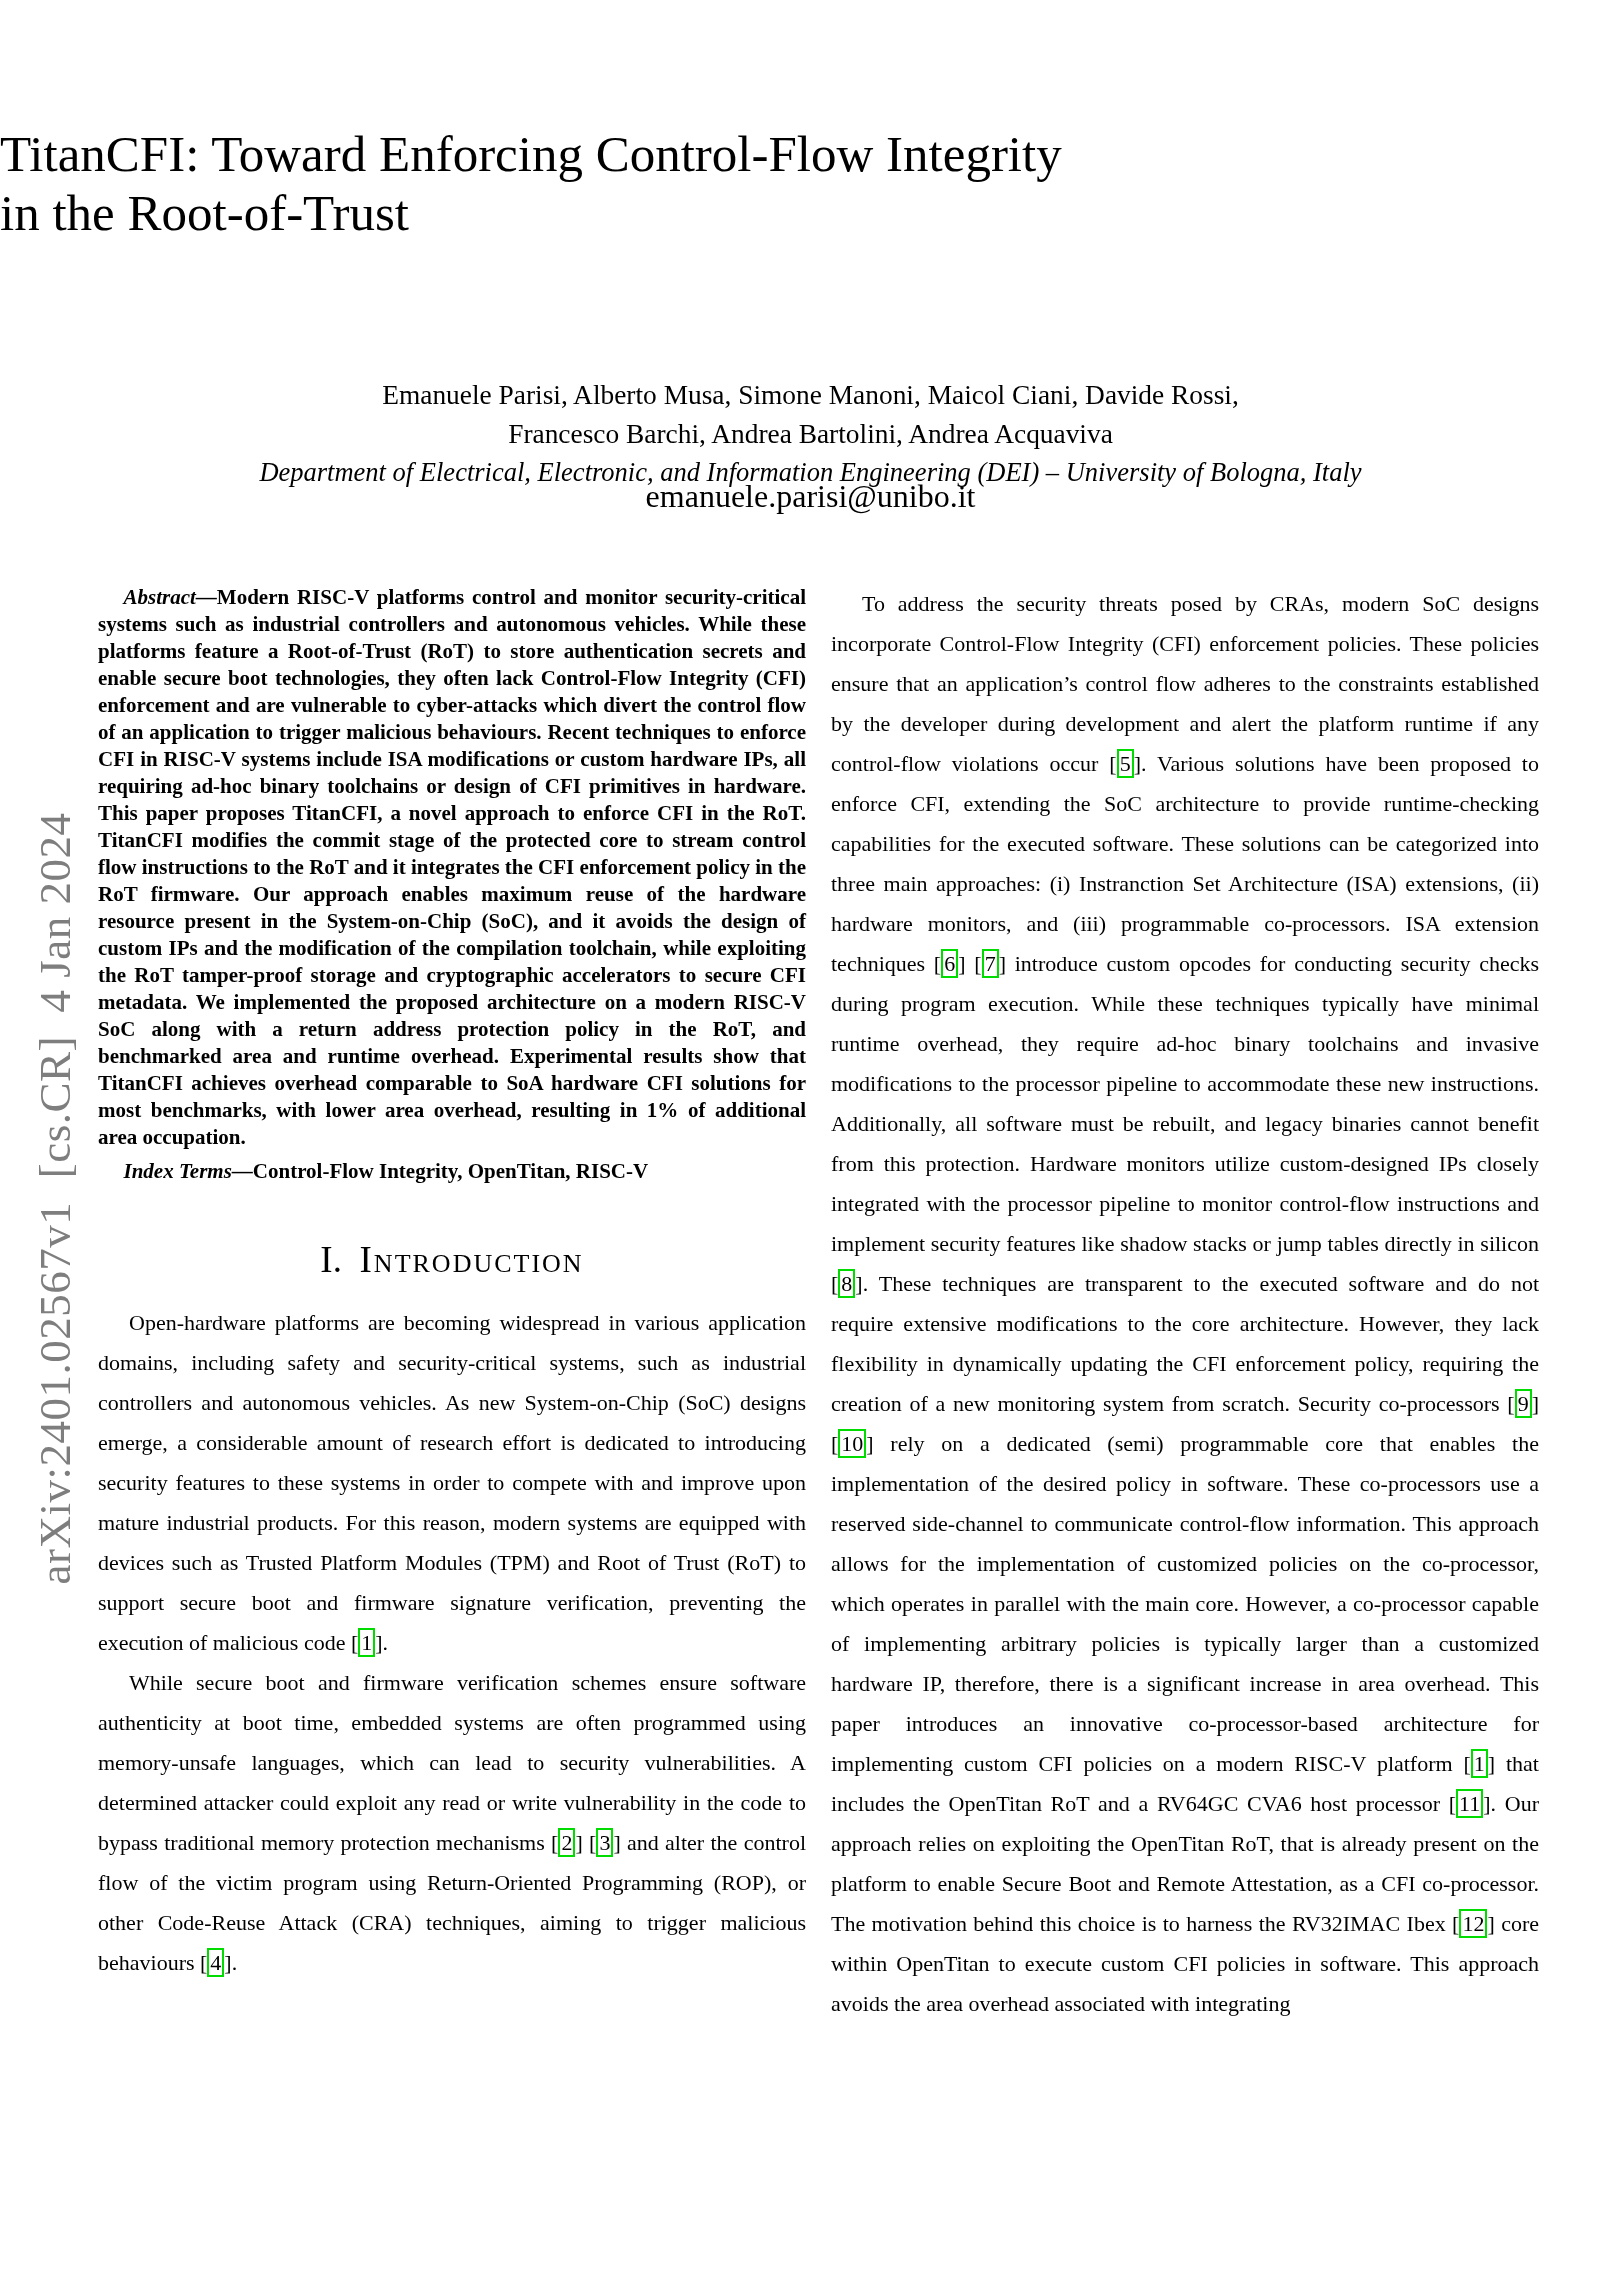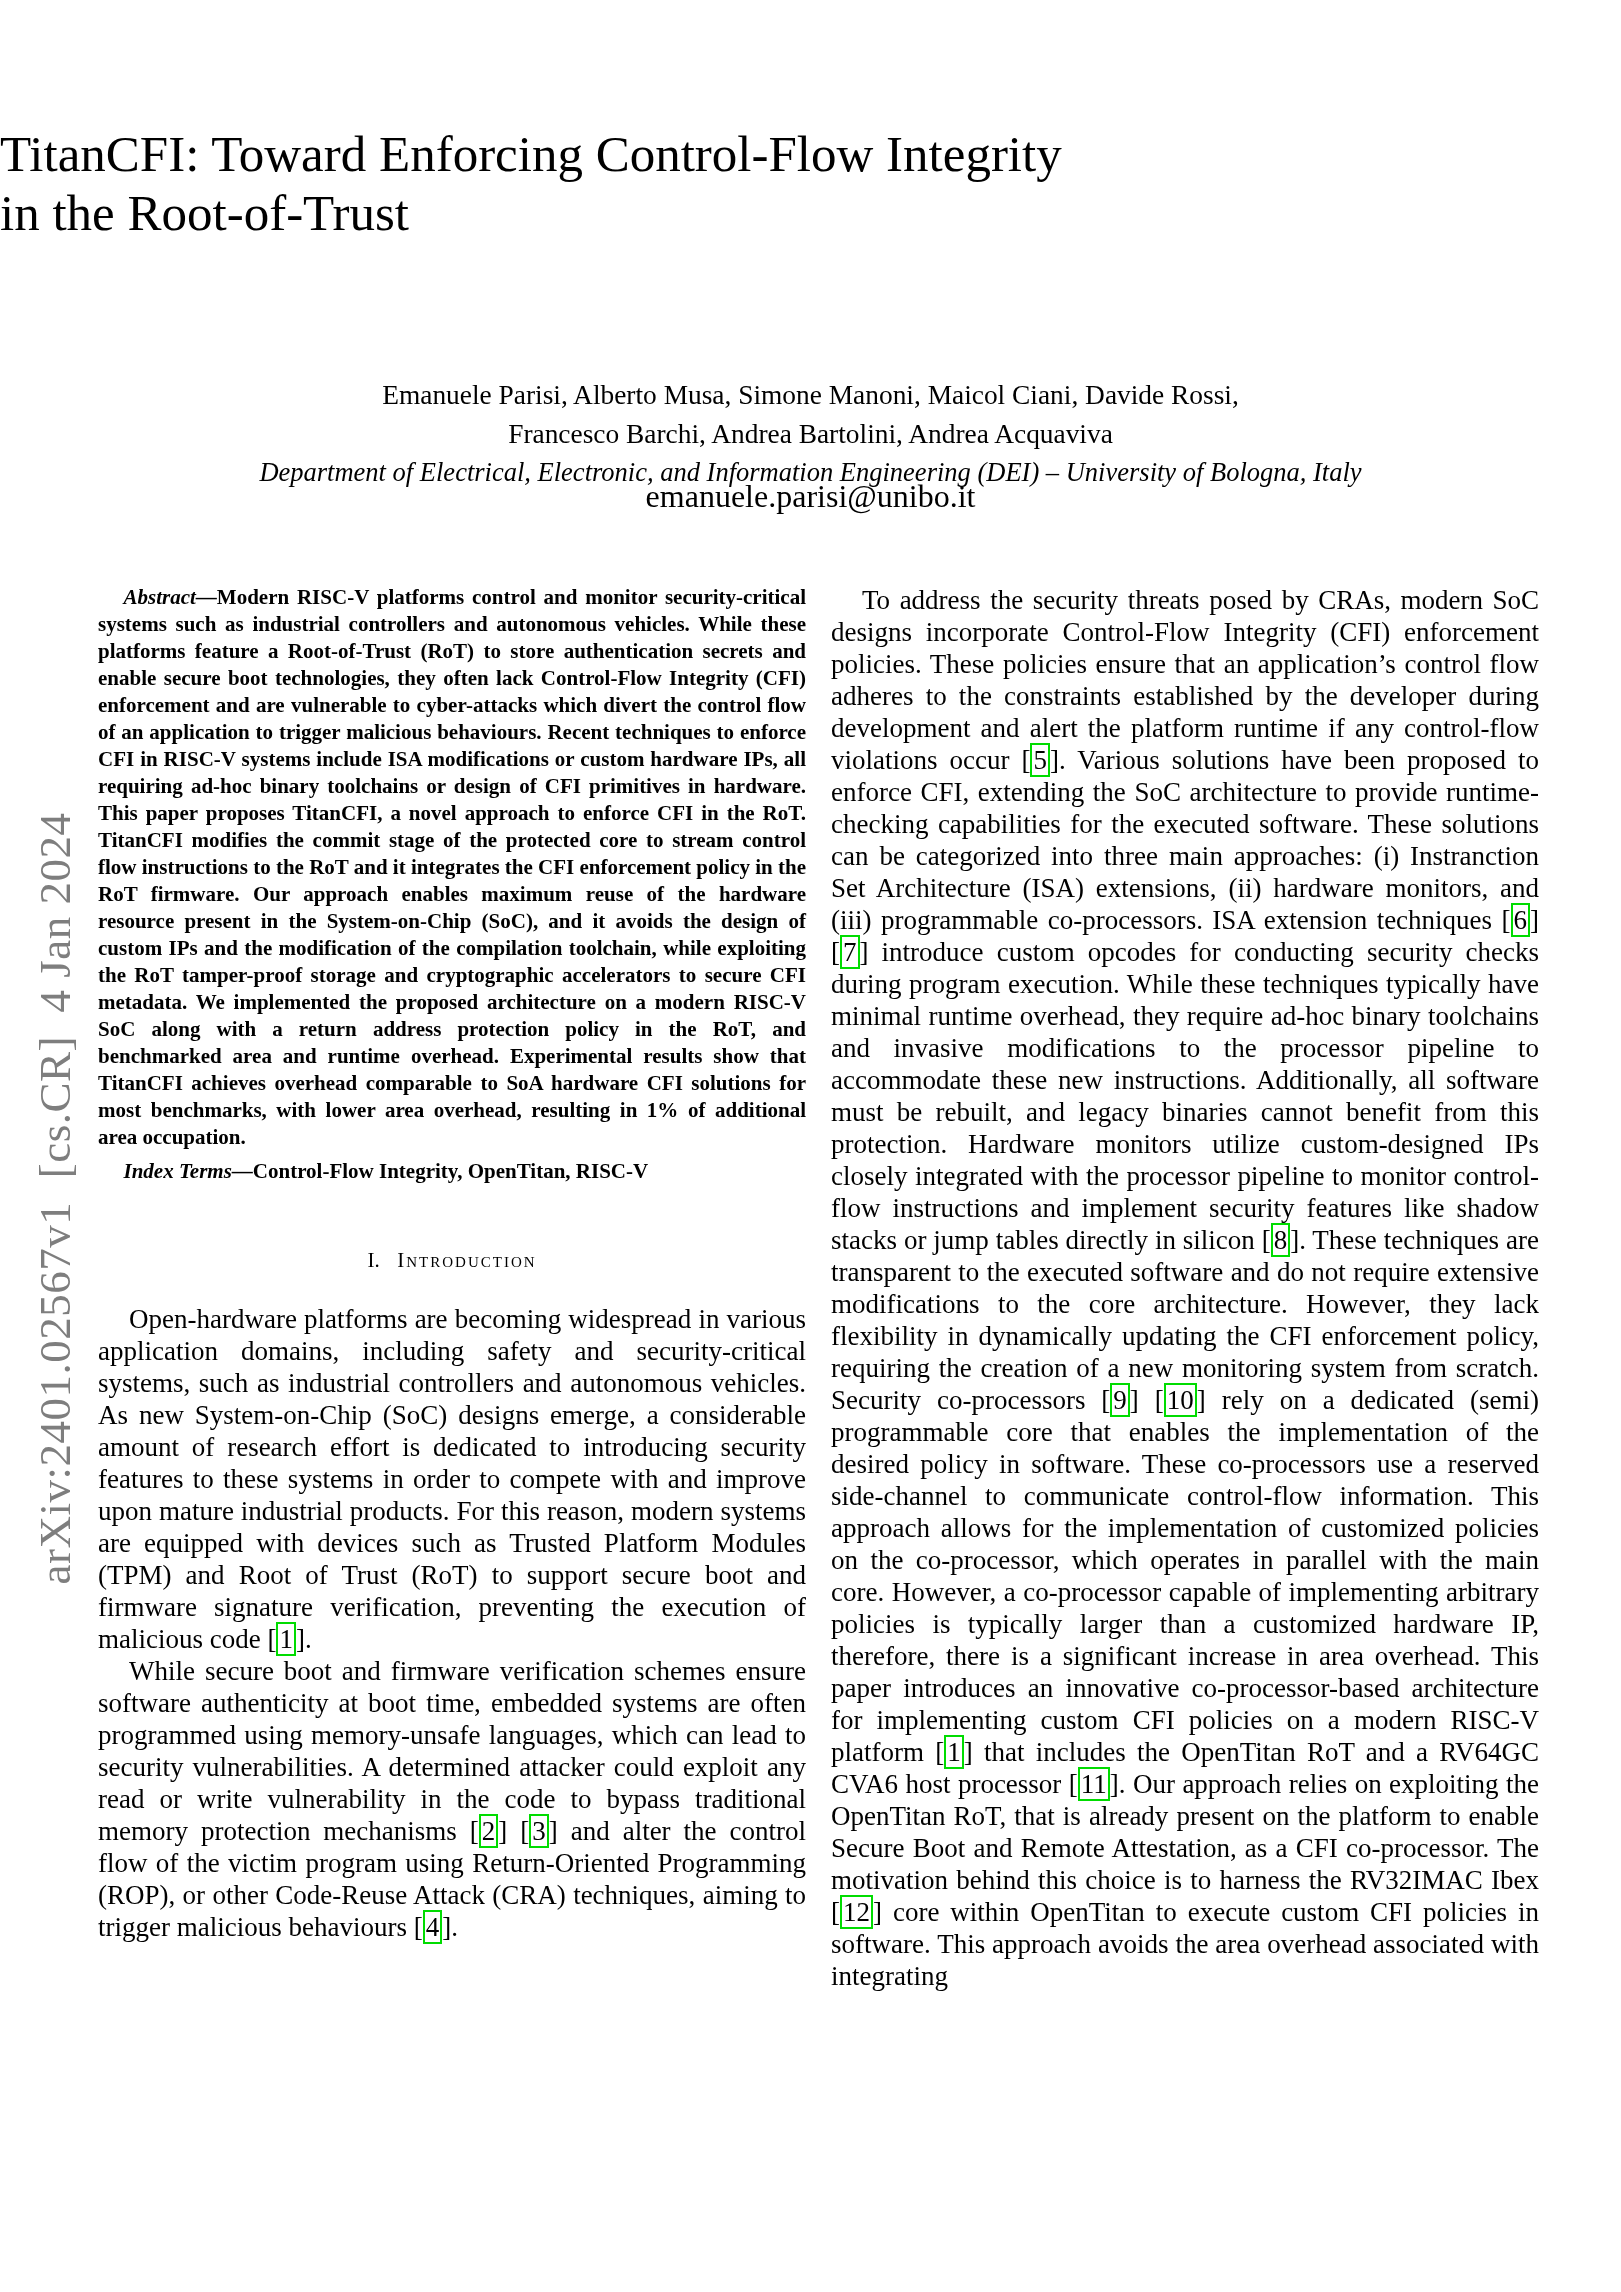--- a/index.html
+++ b/index.html
@@ -80,30 +80,30 @@
     font-weight: bold;
     text-indent: 25.5px;
   }
   .abstract .label, .index-terms .label { font-style: italic; }
   .index-terms { margin-top: 7px; }
 
   .section-heading {
     margin: 59px 0 26.5px 0;
     text-align: center;
     text-indent: 0;
-    font-size: 21px;
+    font-size: 37px;
     font-weight: 400;
     line-height: 32px;
   }
   .section-heading .sec-num { margin-right: 17.6px; }
   .section-heading .sc { font-variant: small-caps; letter-spacing: 2px; }
 
   .body-par {
-    font-size: 27px;
-    line-height: 32px;
+    font-size: 22px;
+    line-height: 40px;
     text-indent: 31px;
   }
 
   .cite {
     border: 2.9px solid var(--citation-green, #00dc00);
     padding: 0 1px;
   }
 </style>
 </head>
 <body>

